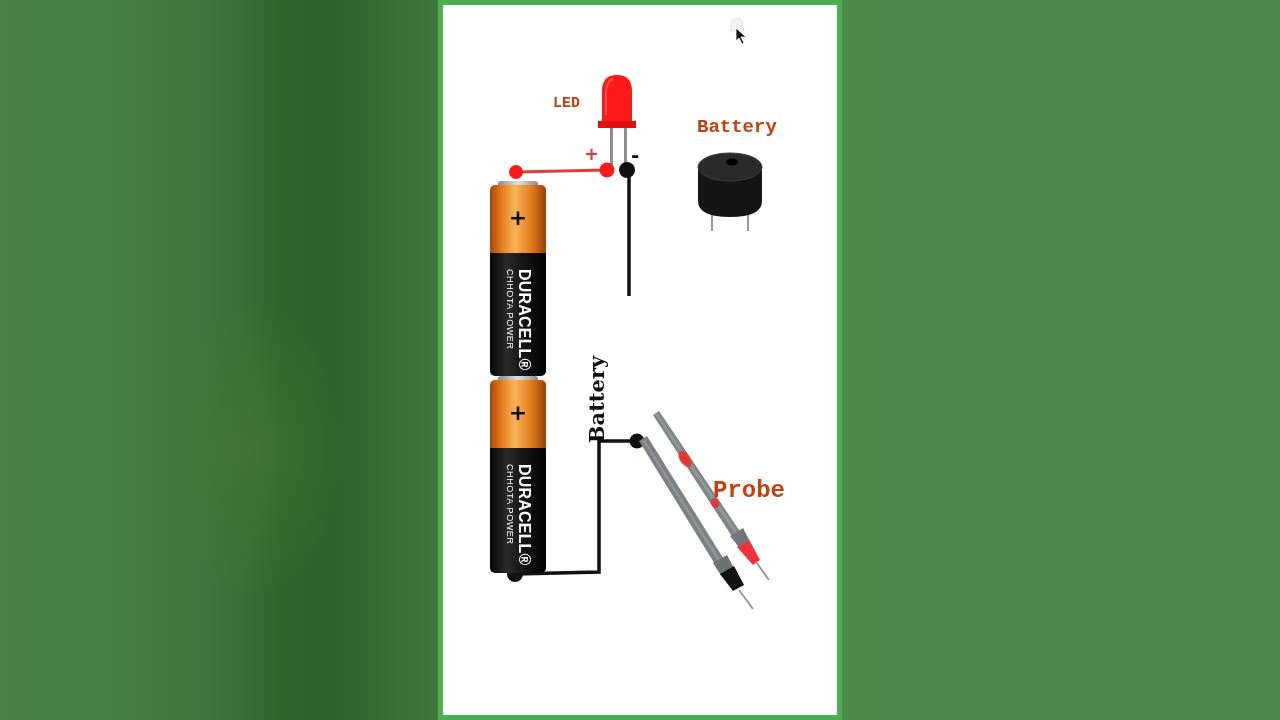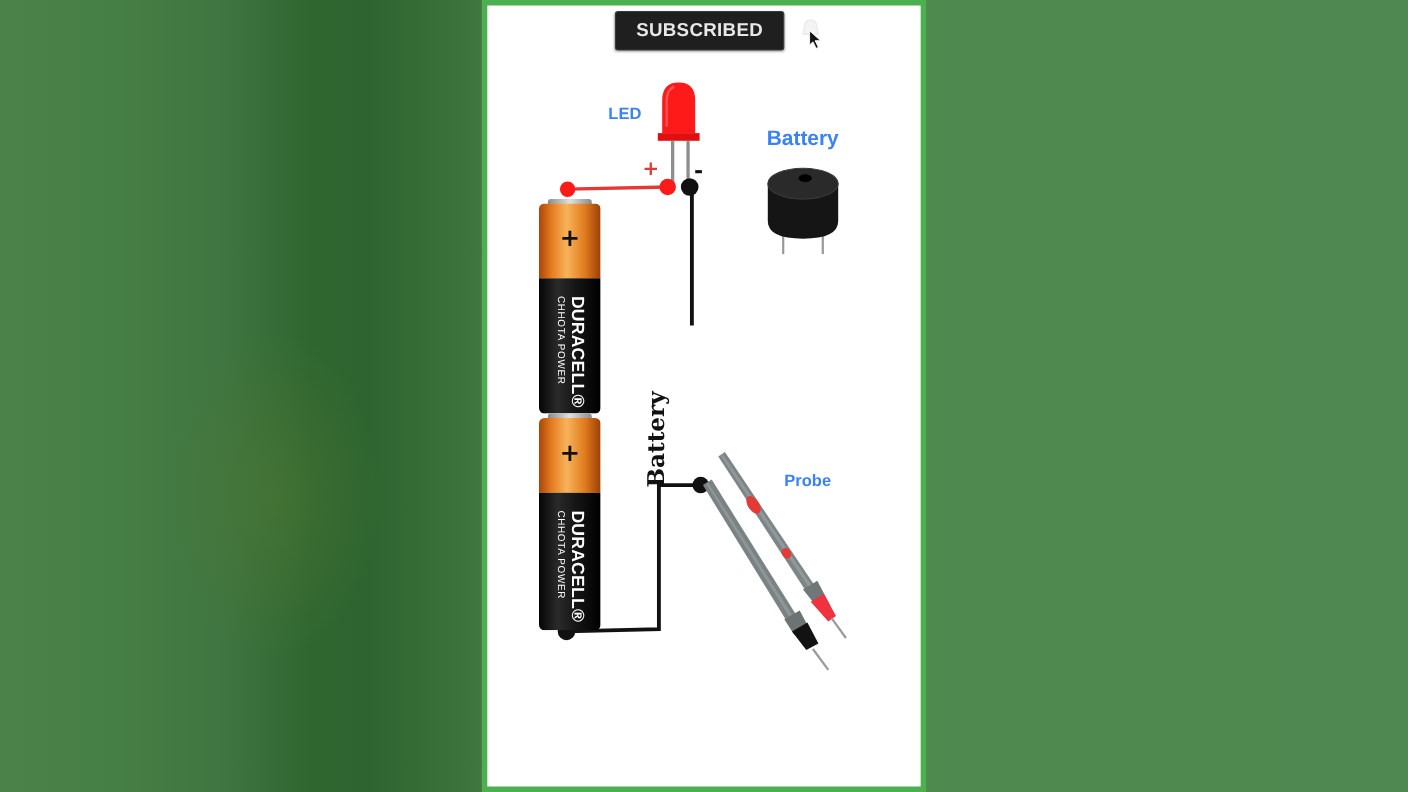--- a/index.html
+++ b/index.html
@@ -24,25 +24,25 @@
     position:absolute; left:116px; top:5px; width:152px; height:34px;
     background:#1f1f1f; border:1px solid #3a3a3a; border-radius:3px;
     color:#e8e8e8; font-family:"Liberation Sans", sans-serif; font-weight:bold;
     font-size:17px; letter-spacing:0.3px;
     display:flex; align-items:center; justify-content:center;
     box-shadow:0 1px 2px rgba(0,0,0,0.3);
     cursor:pointer;
   }
   .bell { position:absolute; left:282px; top:10px; width:24px; height:26px; }
   .label {
-    position:absolute; font-family:Liberation Sans, sans-serif; font-weight:bold; color:#3b82f6;
+    position:absolute; font-family:Liberation Mono, monospace; font-weight:bold; color:#c2410c;
   }
   .lbl-led { left:110px; top:90px; font-size:15px; }
   .lbl-buzzer { left:254px; top:111px; font-size:19px; }
-  .lbl-probe { left:270px; top:424px; font-size:15px; }
+  .lbl-probe { left:270px; top:472px; font-size:24px; }
   .lbl-battery {
     position:absolute; left:98px; top:382px; font-size:21px; font-weight:bold;
     transform:rotate(-90deg); transform-origin:center; width:110px; text-align:center;
     font-family:"DejaVu Serif", serif; color:#111;
   }
   .sign { position:absolute; font-family:"DejaVu Sans", sans-serif; font-weight:bold; }
   .plus-sign { left:141px; top:138px; color:#e53935; font-size:18px; }
   .minus-sign { left:188px; top:138px; color:#111; font-size:20px; }
   .battery {
     position:absolute; width:56px;
@@ -79,23 +79,20 @@
 </style>
 </head>
 <body>
 
 <div class="bg-glow"></div>
 
 <div class="frame"></div>
 
 <div class="canvas">
 
-  <div class="subscribe-btn">
-    <span>SUBSCRIBED</span>
-  </div>
 
   <svg class="bell" viewBox="0 0 24 26">
     <path d="M12 3 C7 3 6 8 6 12 L5 16 L19 16 L18 12 C18 8 17 3 12 3 Z" fill="#f4f4f4" stroke="#e6e6e6" stroke-width="1"></path>
     <path d="M10 17 Q12 20 14 17" fill="none" stroke="#e6e6e6" stroke-width="1"></path>
   </svg>
   <svg style="position:absolute;left:292px;top:22px;" width="14" height="18" viewBox="0 0 14 18">
     <path d="M1 1 L1 14 L4 11 L7 17 L9 16 L6 10 L11 10 Z" fill="#111" stroke="#fff" stroke-width="0.8"></path>
   </svg>
 
   <svg class="overlay" width="394" height="710" viewBox="0 0 394 710">

